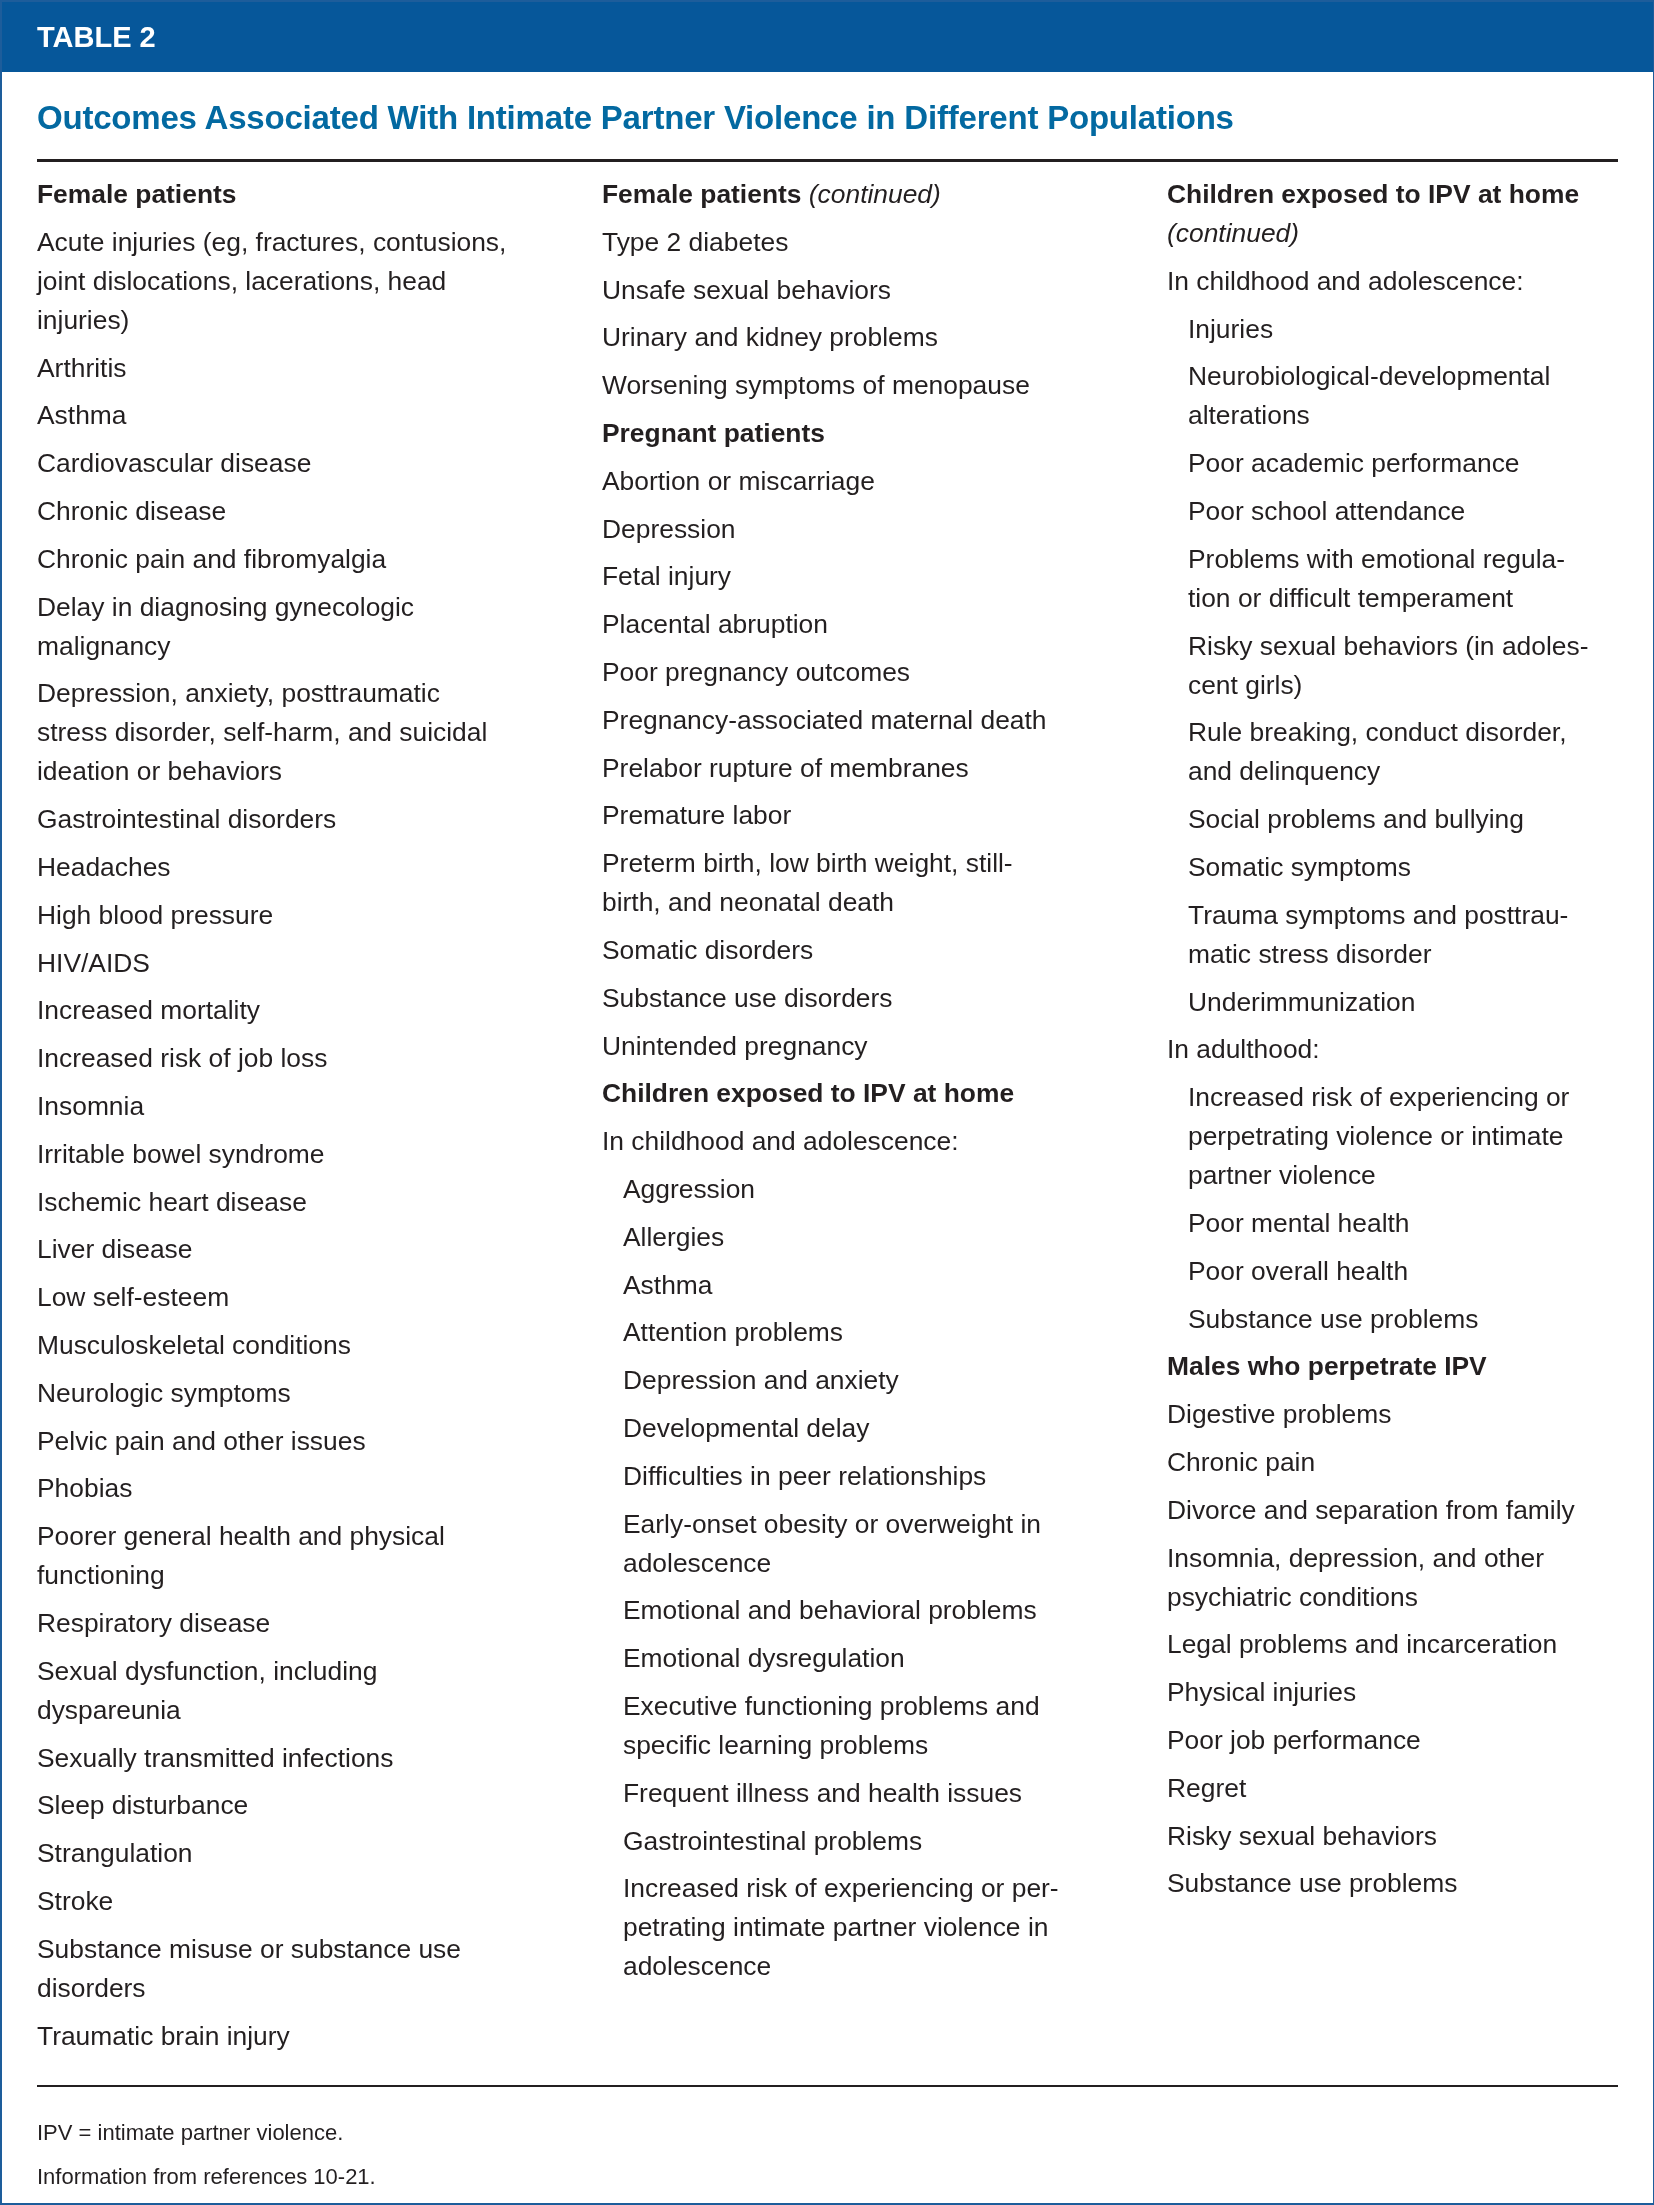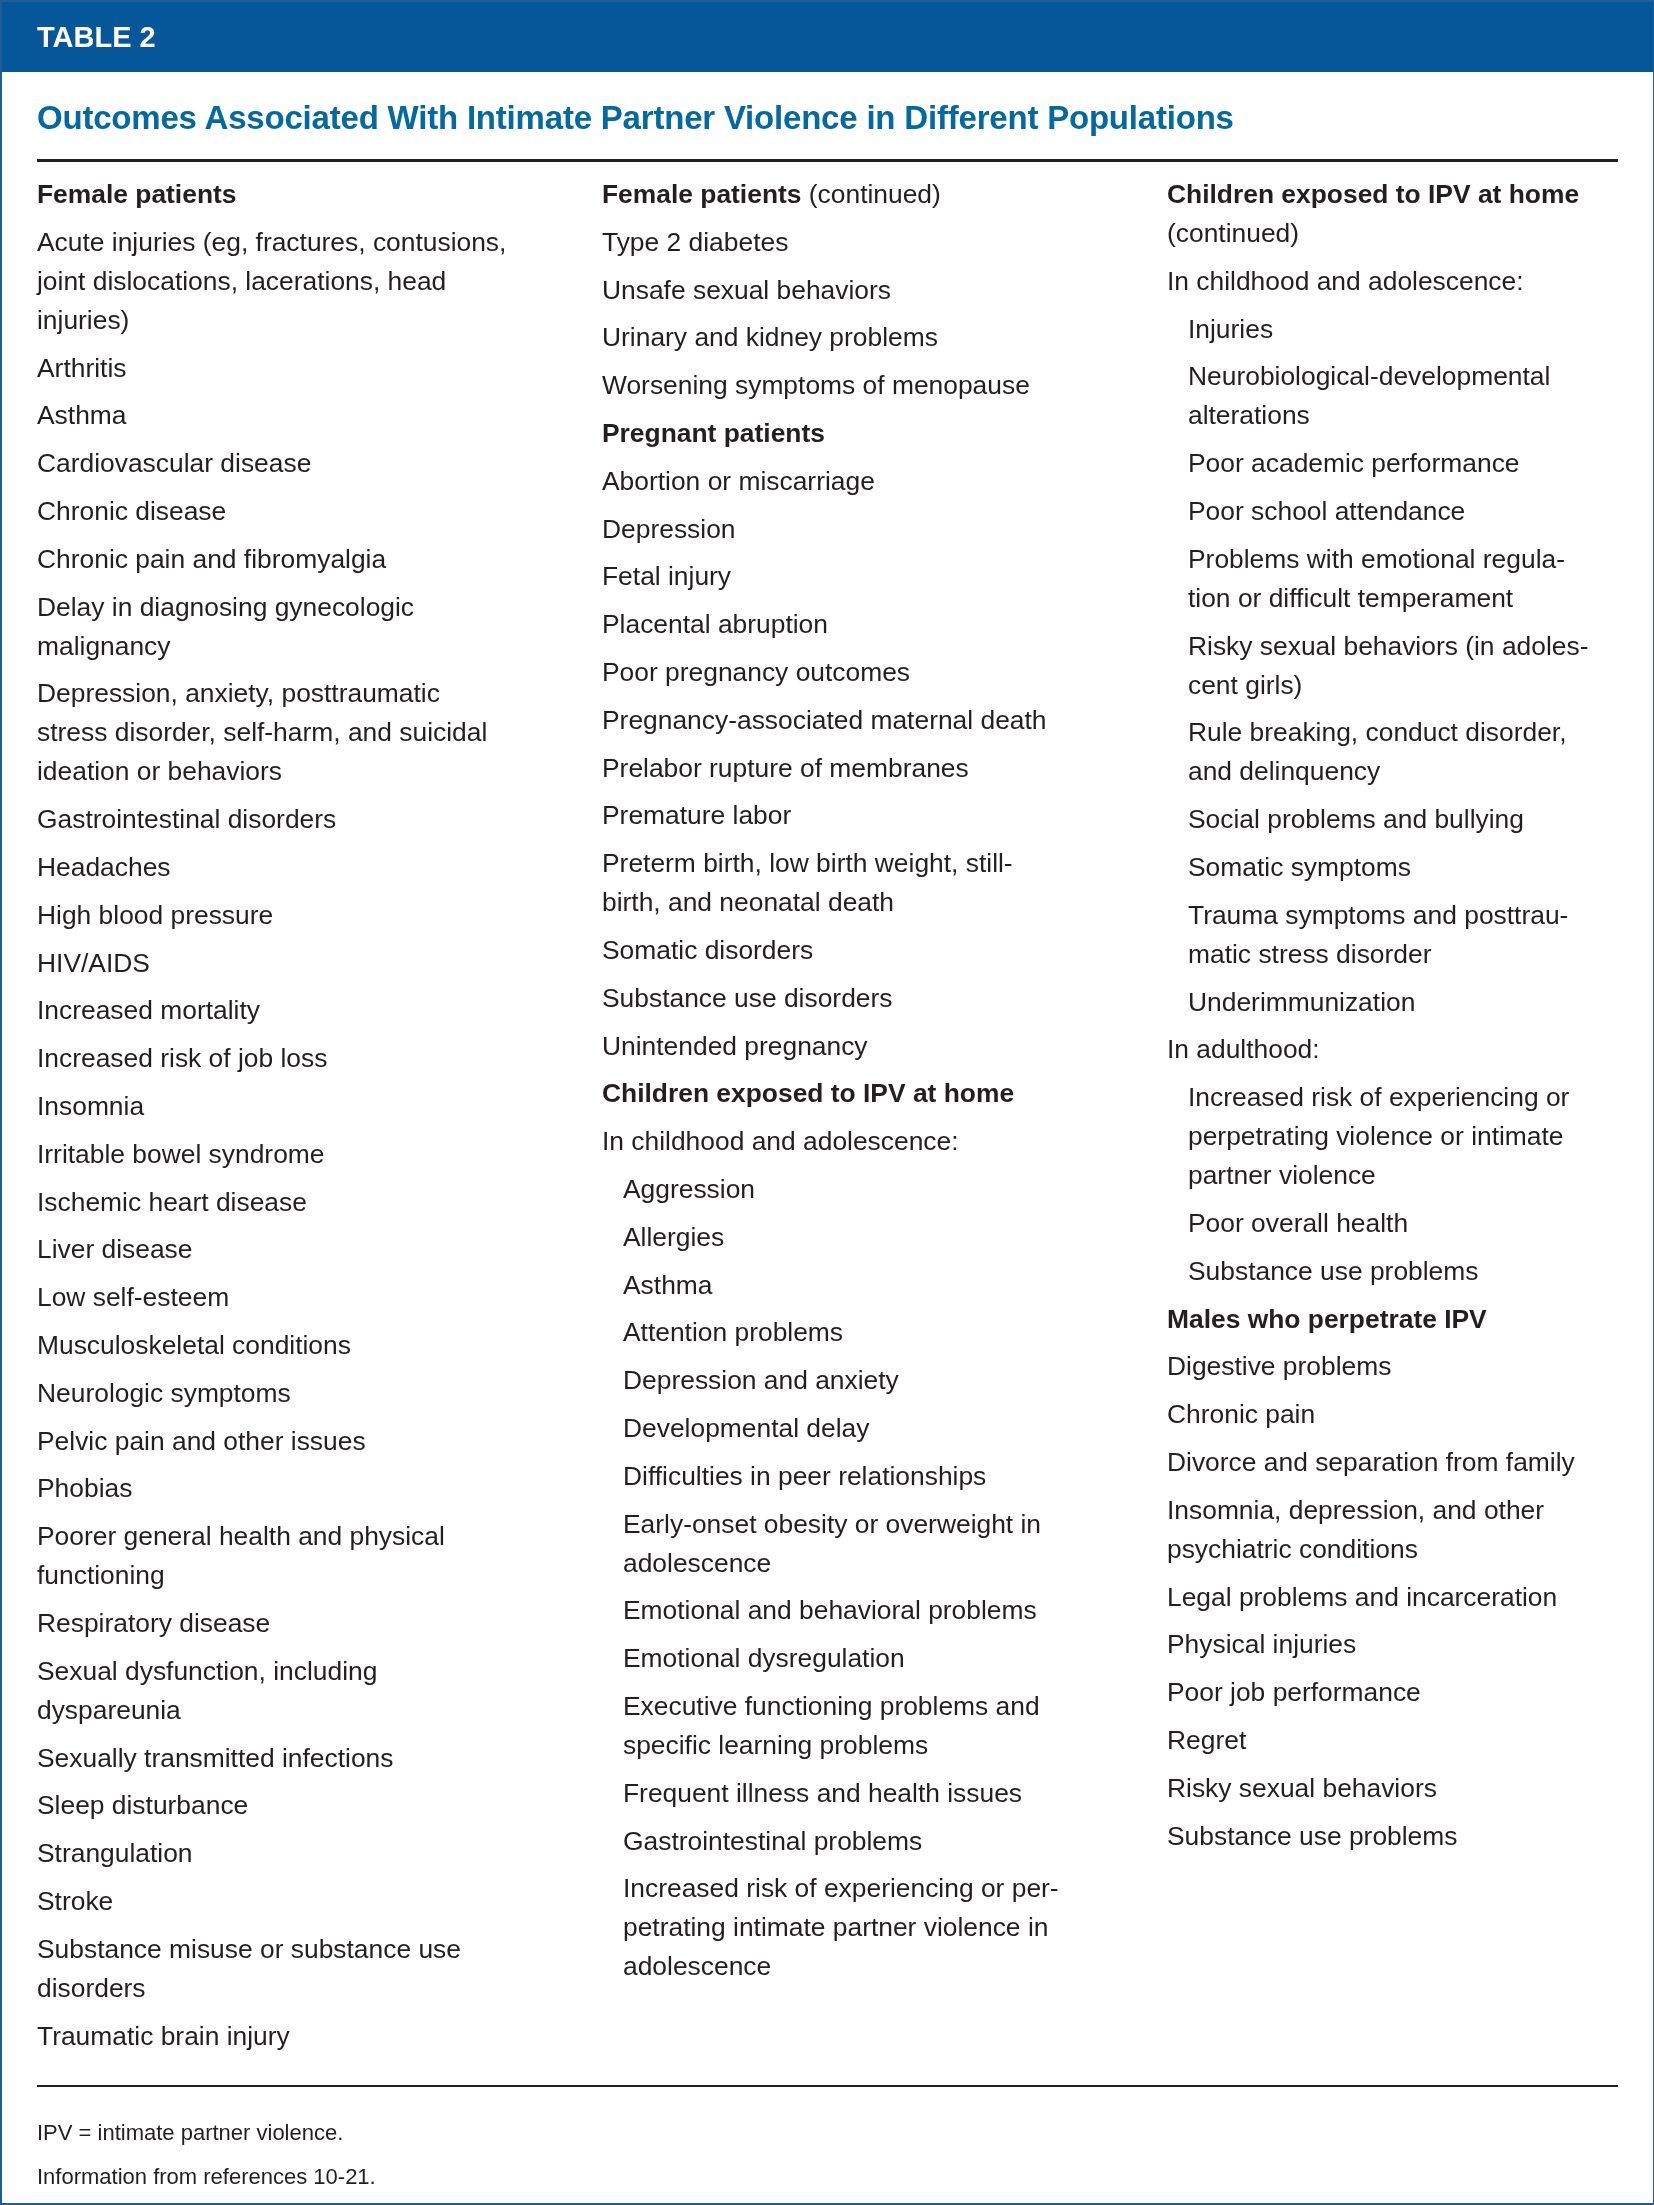--- a/index.html
+++ b/index.html
@@ -33,21 +33,21 @@
   .col { flex: 0 0 auto; }
   .col-1 { width: 565px; }
   .col-2 { width: 565px; }
   .col-3 { width: 455px; }
   .item {
     font-size: 26.4px; line-height: 39px; margin-bottom: 8.8px;
     white-space: pre-line; color: #231f20;
   }
   .item.sub { padding-left: 21px; }
   .item.heading { font-weight: 700; }
-  .item .ital { font-weight: 400; }
+  .item .ital { font-style: italic; font-weight: 400; }
   .rule-bottom {
     position: absolute; left: 35px; right: 35px; top: 2083px; height: 1.5px; background: #231f20;
   }
   .footnote {
     position: absolute; left: 35px; font-size: 22px; color: #231f20; margin-top: 18px;
   }
   .fn-1 { top: 2100px; }
   .fn-2 { top: 2144px; }
 </style>
 </head>
@@ -162,20 +162,21 @@
 and delinquency</span></div>
         <div class="item sub"><span>Social problems and bullying</span></div>
         <div class="item sub"><span>Somatic symptoms</span></div>
         <div class="item sub"><span>Trauma symptoms and posttrau-
 matic stress disorder</span></div>
         <div class="item sub"><span>Underimmunization</span></div>
         <div class="item"><span>In adulthood:</span></div>
         <div class="item sub"><span>Increased risk of experiencing or
 perpetrating violence or intimate
 partner violence</span></div>
+        <div class="item sub"><span>Poor mental health</span></div>
         <div class="item sub"><span>Poor overall health</span></div>
         <div class="item sub"><span>Substance use problems</span></div>
         <div class="item heading"><span>Males who perpetrate IPV</span></div>
         <div class="item"><span>Digestive problems</span></div>
         <div class="item"><span>Chronic pain</span></div>
         <div class="item"><span>Divorce and separation from family</span></div>
         <div class="item"><span>Insomnia, depression, and other
 psychiatric conditions</span></div>
         <div class="item"><span>Legal problems and incarceration</span></div>
         <div class="item"><span>Physical injuries</span></div>

